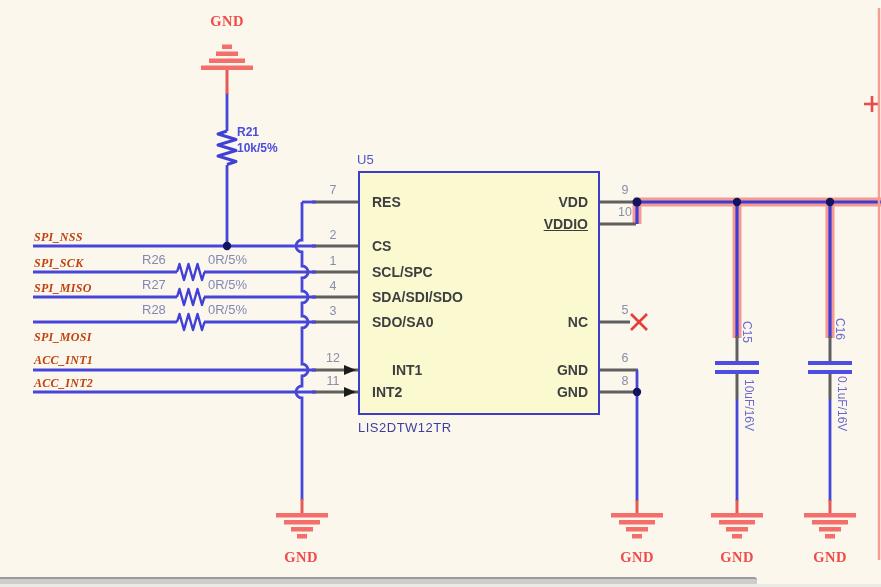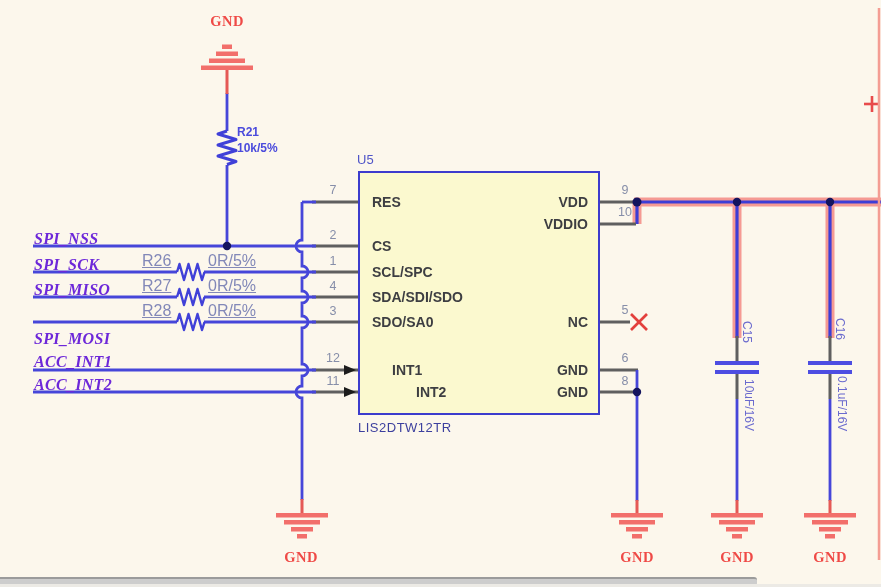--- a/index.html
+++ b/index.html
@@ -3,30 +3,30 @@
 <meta charset="utf-8">
 <style>
   html,body{margin:0;padding:0;background:#e8e8e8;}
   #screen{
     position:relative;width:881px;height:587px;overflow:hidden;
     background:#fcf7ec;font-family:"Liberation Sans",sans-serif;
   }
   .abs{position:absolute;}
   .netlabel{
     font-family:"Liberation Serif",serif;font-style:italic;font-weight:bold;
-    font-size:16px;color:#6d28d9;white-space:nowrap;letter-spacing:0.3px;
+    font-size:12px;color:#c2410c;white-space:nowrap;letter-spacing:0.3px;
   }
   .gndtext{
     font-family:"Liberation Serif",serif;font-weight:bold;font-size:14.5px;
     color:#ef4a46;text-align:center;width:60px;letter-spacing:0.5px;
   }
   .pinname{font-weight:bold;font-size:14px;color:#3d3e42;white-space:nowrap;}
   .pinnum{font-size:12.5px;color:#868ea9;width:26px;text-align:center;}
   .bluref{font-size:12px;font-weight:600;color:#4b4bdc;white-space:nowrap;}
-  .smallref{font-size:16px;color:#8288b8;white-space:nowrap;text-decoration:underline;}
+  .smallref{font-size:13px;color:#8288b8;white-space:nowrap;}
   .caplbl{
     font-size:12px;color:#6a6ace;white-space:nowrap;
     transform:rotate(90deg);transform-origin:0 0;
   }
   .designator{font-size:13px;color:#5055c8;text-align:center;}
   .partnum{font-size:13px;color:#3c3f9e;letter-spacing:0.5px;white-space:nowrap;}
   .icbody{
     background:#fbf9cf;border:2.5px solid #3c3ccd;box-sizing:border-box;
   }
   .bottombar{
@@ -162,24 +162,24 @@
 
   <div class="abs designator" style="left:357px;top:152px;">U5</div>
   <div class="abs partnum" style="left:358px;top:420px;">LIS2DTW12TR</div>
 
   <div class="abs pinname" style="left:372px;top:194px;">RES</div>
   <div class="abs pinname" style="left:372px;top:238px;">CS</div>
   <div class="abs pinname" style="left:372px;top:264px;">SCL/SPC</div>
   <div class="abs pinname" style="left:372px;top:289px;">SDA/SDI/SDO</div>
   <div class="abs pinname" style="left:372px;top:314px;">SDO/SA0</div>
   <div class="abs pinname" style="left:372px;top:362px;margin-left:20px;">INT1</div>
-  <div class="abs pinname" style="left:372px;top:384px;margin-left:44px;">INT2</div>
+  <div class="abs pinname" style="left:372px;top:384px;">INT2</div>
 
   <div class="abs pinname" style="left:470px;top:194px;width:118px;text-align:right;">VDD</div>
-  <div class="abs pinname" style="left:470px;top:216px;width:118px;text-align:right;">VDDIO</div>
+  <div class="abs pinname" style="left:470px;top:216px;width:118px;text-align:right;text-decoration:underline;">VDDIO</div>
   <div class="abs pinname" style="left:470px;top:314px;width:118px;text-align:right;">NC</div>
   <div class="abs pinname" style="left:470px;top:362px;width:118px;text-align:right;">GND</div>
   <div class="abs pinname" style="left:470px;top:384px;width:118px;text-align:right;">GND</div>
 
   <div class="abs pinnum" style="left:320px;top:183px;">7</div>
   <div class="abs pinnum" style="left:320px;top:228px;">2</div>
   <div class="abs pinnum" style="left:320px;top:254px;">1</div>
   <div class="abs pinnum" style="left:320px;top:279px;">4</div>
   <div class="abs pinnum" style="left:320px;top:304px;">3</div>
   <div class="abs pinnum" style="left:320px;top:351px;">12</div>

